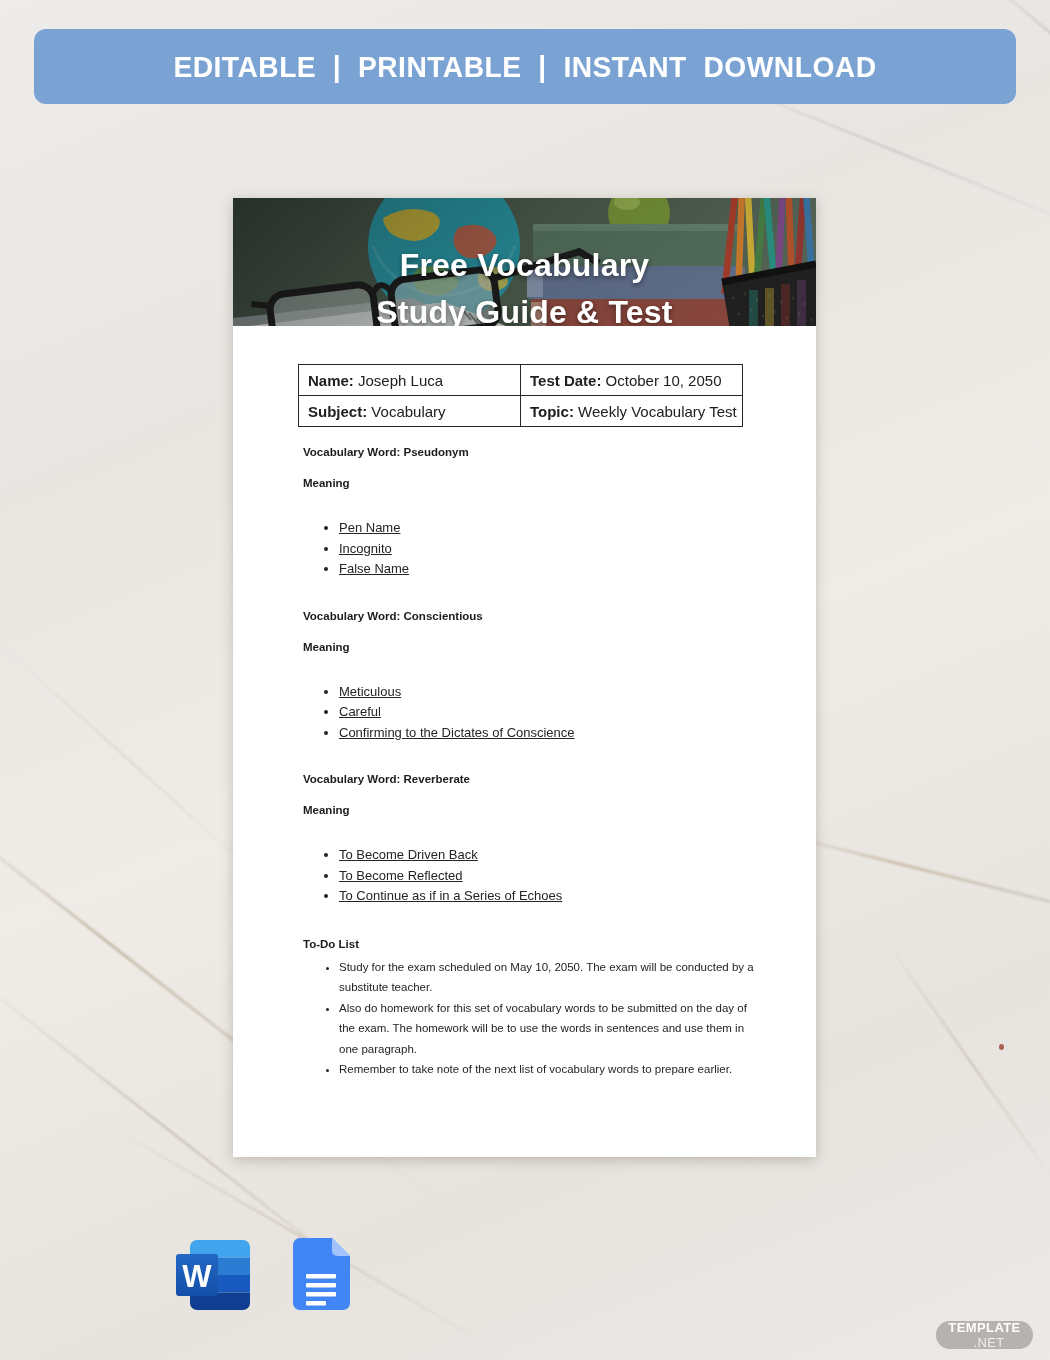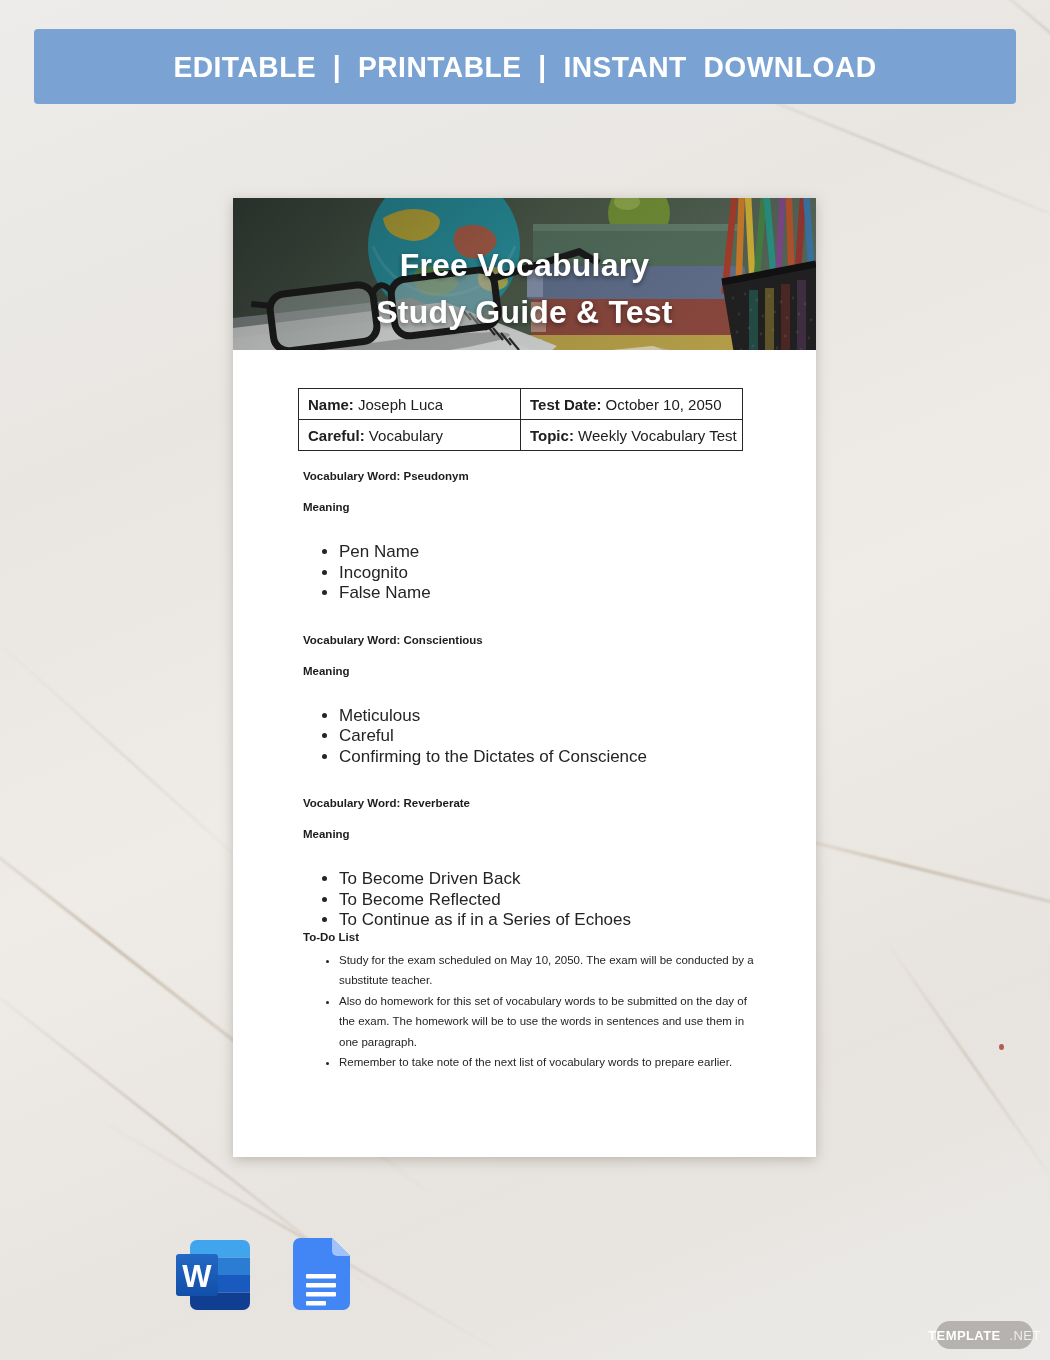--- a/index.html
+++ b/index.html
@@ -25,34 +25,34 @@
         background:linear-gradient(90deg,transparent,rgba(120,120,118,.3),transparent); }
   .v7 { top:40px; left:950px; width:220px; height:2px; transform:rotate(40deg);
         background:linear-gradient(90deg,transparent,rgba(130,125,118,.35),transparent); }
   .v8 { top:760px; left:-60px; width:380px; height:2px; transform:rotate(42deg);
         background:linear-gradient(90deg,transparent,rgba(150,135,110,.22),transparent); }
   .speck { position:absolute; width:5px; height:6px; border-radius:50%; background:#a23c30; opacity:.8; }
 
   
   .banner {
     position:absolute; left:34px; top:29px; width:982px; height:75px;
-    background:#7aa3d4; border-radius:4px;
+    background:#7aa3d4; border-radius:12px;
     display:flex; align-items:center; justify-content:center;
   }
   .banner-text {
     color:#fff; font-size:30px; font-weight:800; letter-spacing:.5px; word-spacing:9px;
     transform:scaleX(.94);
   }
 
   
   .page {
     position:absolute; left:233px; top:198px; width:583px; height:959px;
     background:#ffffff; box-shadow:0 3px 12px rgba(110,100,88,.35);
   }
-  .hero { position:relative; width:583px; height:152px; overflow:hidden; background:#46554b; }
+  .hero { position:relative; width:583px; height:128px; overflow:hidden; background:#46554b; }
   .hero svg { position:absolute; inset:0; display:block; }
   .hero-title {
     position:absolute; left:0; top:44px; width:100%; text-align:center;
     color:#fff; font-weight:700; font-size:32px; line-height:47px;
     text-shadow:0 2px 5px rgba(0,0,0,.45); letter-spacing:.2px;
   }
 
   .page-body { padding:38px 62px 0 65px; }
   table.info { width:445px; border-collapse:collapse; }
   table.info td {
@@ -60,36 +60,36 @@
     font-size:15px; padding:0 0 0 9px; vertical-align:middle; color:#202020;
   }
   .lbl { font-weight:bold; }
 
   .content { padding:0 62px 0 70px; }
   .vocab-heading { font-weight:bold; font-size:11.5px; line-height:13px; color:#1c1c1c; }
   .vocab-section { margin-top:19px; }
   .vocab-section ~ .vocab-section { margin-top:30px; }
   .meaning { margin-top:18px; }
   ul.bullets { margin:28px 0 0 0; padding-left:36px; list-style:disc; }
-  ul.bullets li { font-size:17px; line-height:20.5px; color:#242424; }
-  .todo { }
+  ul.bullets li { font-size:13px; line-height:20.5px; color:#242424;text-decoration:underline; }
+  .todo { margin-top:31px; }
   ul.todo-list { margin:6px 0 0 0; padding-left:36px; list-style:disc; }
   ul.todo-list li { font-size:11.5px; line-height:20.5px; color:#242424; }
 
   
   .fmt-icon { position:absolute; }
   .word { left:176px; top:1240px; width:74px; height:70px; }
   .gdocs { left:293px; top:1238px; width:57px; height:72px; }
 
   
   .brand {
     position:absolute; left:936px; top:1321px; width:97px; height:28px;
     background:rgba(128,124,119,.5); border-radius:14px;
     display:flex; align-items:center; justify-content:center;
-    font-size:13px; letter-spacing:.4px;
+    font-size:13px; letter-spacing:.4px;flex-direction:column;
   }
   .brand .b1 { color:#ffffff; font-weight:bold; }
   .brand .b2 { color:rgba(255,255,255,.78); font-weight:400;margin-left:9px; }
 </style>
 </head>
 <body>
 
 <div class="vein v1"></div>
 <div class="vein v2"></div>
 <div class="vein v3"></div>
@@ -245,21 +245,21 @@
           <span class="lbl">Name:</span>
           <span>Joseph Luca</span>
         </td>
         <td>
           <span class="lbl">Test Date:</span>
           <span>October 10, 2050</span>
         </td>
       </tr>
       <tr>
         <td>
-          <span class="lbl">Careful:</span>
+          <span class="lbl">Subject:</span>
           <span>Vocabulary</span>
         </td>
         <td>
           <span class="lbl">Topic:</span>
           <span>Weekly Vocabulary Test</span>
         </td>
       </tr>
     </tbody>
       </table>
   </div>

